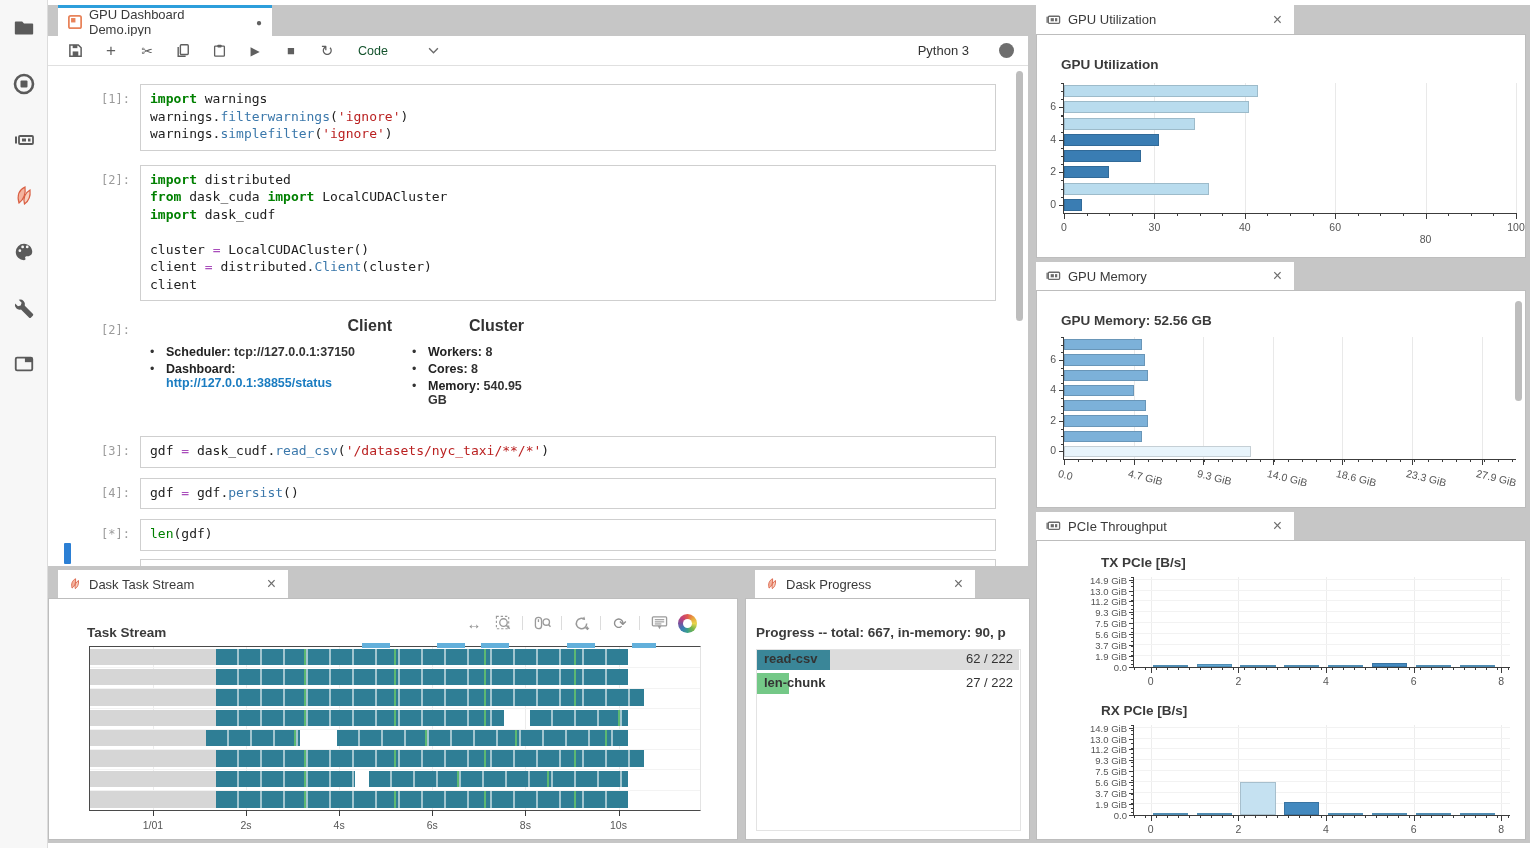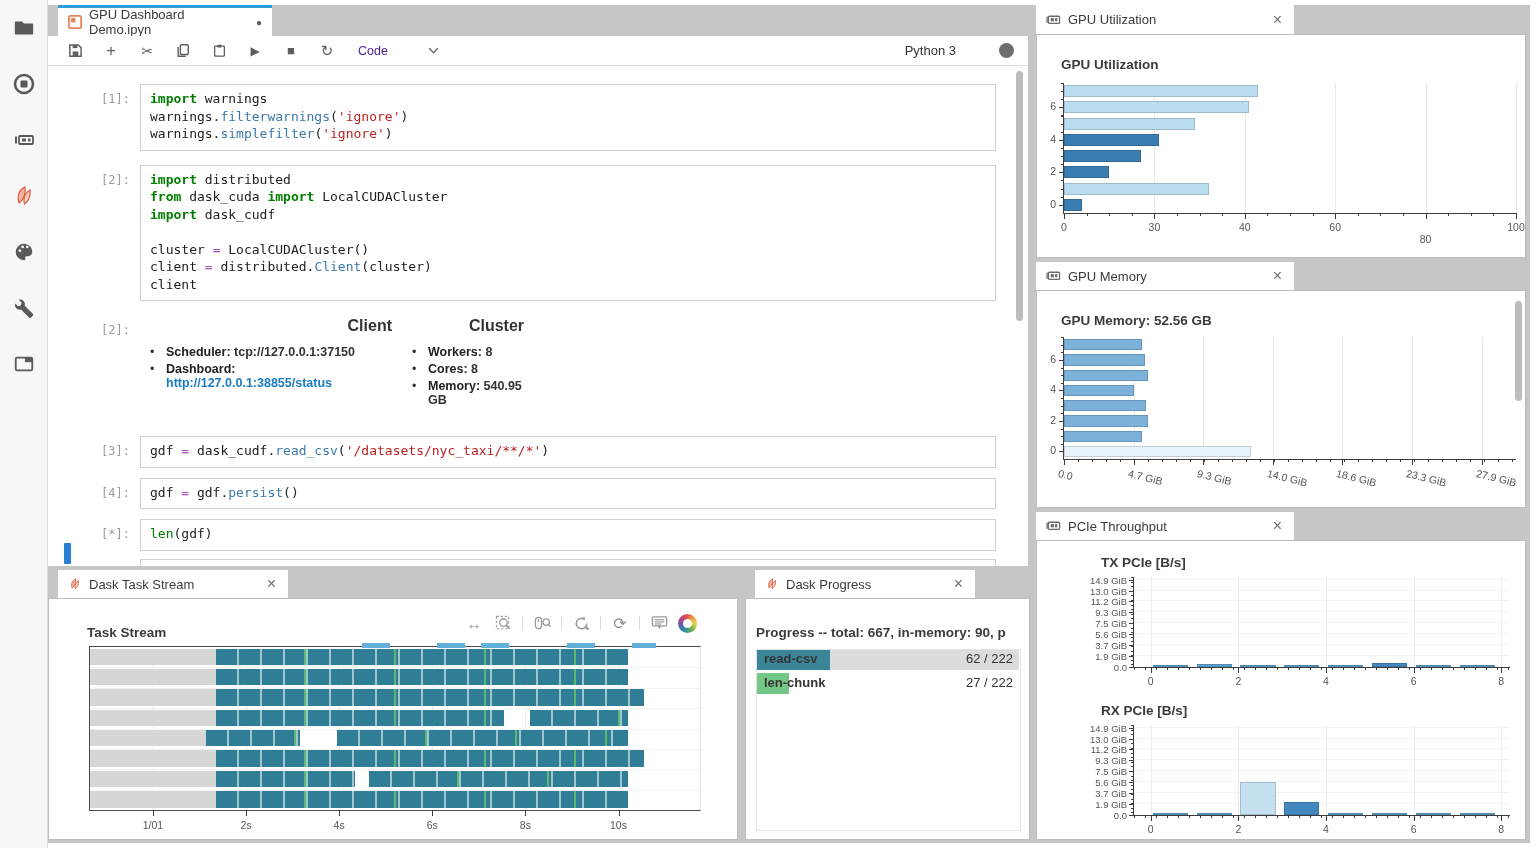--- a/index.html
+++ b/index.html
@@ -16,23 +16,23 @@
         padding:0 10px;box-sizing:border-box;font-size:13px;color:#3a3a3a;}
   .ptab .close-x{margin-left:auto;color:#6e6e6e;font-size:16px;line-height:1;cursor:pointer;padding:0 2px;}
   .panel-body{position:absolute;background:#ffffff;border:1px solid #bdbdbd;box-sizing:border-box;overflow:hidden;}
   .chart-title{position:absolute;font-size:13.5px;font-weight:bold;color:#3b3b3b;white-space:nowrap;}
   
   .nb-toolbar{position:absolute;left:48px;top:36px;width:980px;height:30px;background:#fff;
               border-bottom:1px solid #e0e0e0;display:flex;align-items:center;gap:10px;
               padding:0 14px;box-sizing:border-box;}
   .tbtn{width:26px;height:22px;display:flex;align-items:center;justify-content:center;
         color:#5f5f5f;font-size:14px;cursor:pointer;}
-  .mode-select{display:flex;align-items:center;gap:40px;font-size:12.5px;color:#4c1d95;
+  .mode-select{display:flex;align-items:center;gap:40px;font-size:12.5px;color:#14532d;
                padding:2px 8px;cursor:pointer;}
-  .kernel{margin-left:auto;display:flex;align-items:center;gap:43px;font-size:13px;color:#333;}
+  .kernel{margin-left:auto;display:flex;align-items:center;gap:30px;font-size:13px;color:#333;}
   .kcircle{width:15px;height:15px;border-radius:50%;background:#6e6e6e;display:inline-block;}
   .nb-content{position:absolute;left:48px;top:66px;width:980px;height:500px;background:#fff;overflow:hidden;}
   .nb-inner{padding-top:18px;}
   .nb-row{display:flex;margin-bottom:14px;}
   .prompt{width:92px;flex:none;text-align:right;padding-right:10px;box-sizing:border-box;
           font-family:"DejaVu Sans Mono",monospace;font-size:12px;color:#9b9b9b;padding-top:8px;}
   .cellbox{flex:1;margin-right:32px;border:1px solid #cfcfcf;background:#fff;
            padding:6px 9px;cursor:text;}
   .cline{height:17.5px;font-family:"DejaVu Sans Mono",monospace;font-size:13px;white-space:pre;}
   .tk-k{color:#008000;font-weight:bold}.tk-f{color:#3b78ab}.tk-s{color:#ba2121}

